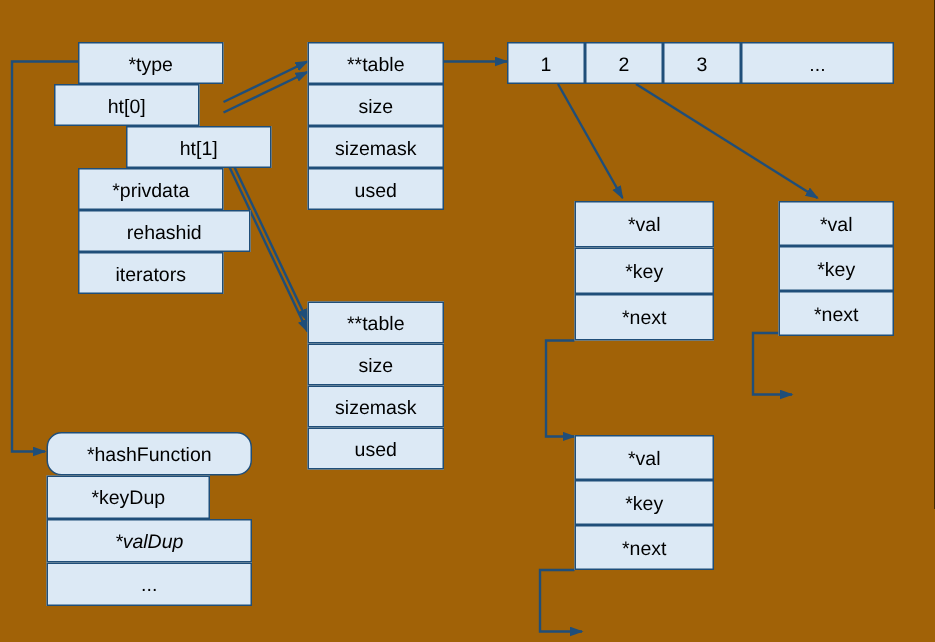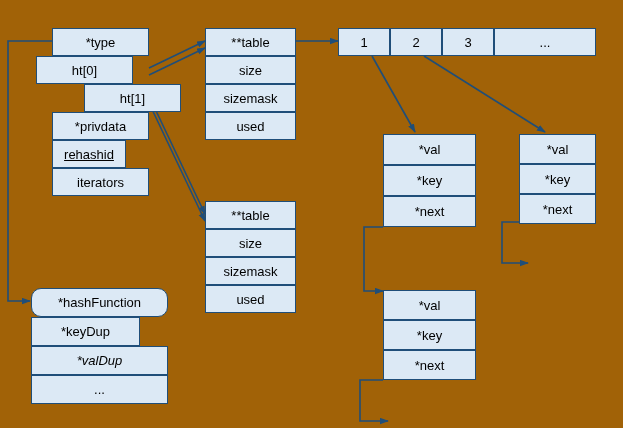--- a/index.html
+++ b/index.html
@@ -44,21 +44,21 @@
       <path d="M519,222 L502,222 L502,263 L528,263"></path>
 
       <path d="M383,380 L360,380 L360,421 L388,421"></path>
     </g>
   </svg>
 
   <div class="box" style="left:52px;top:28px;width:97px;height:28px;">*type</div>
   <div class="box" style="left:36px;top:56px;width:97px;height:28px;">ht[0]</div>
   <div class="box" style="left:52px;top:84px;width:97px;height:28px;margin-left:32px;">ht[1]</div>
   <div class="box" style="left:52px;top:112px;width:97px;height:28px;">*privdata</div>
-  <div class="box" style="left:52px;top:140px;width:74px;height:28px;text-decoration:underline;">rehashid</div>
+  <div class="box" style="left:52px;top:140px;width:115px;height:28px;">rehashid</div>
   <div class="box" style="left:52px;top:168px;width:97px;height:28px;">iterators</div>
 
   <div class="box" style="left:31px;top:288px;width:137px;height:29px;border-radius:10px;">*hashFunction</div>
   <div class="box" style="left:31px;top:317px;width:109px;height:29px;">*keyDup</div>
   <div class="box" style="left:31px;top:346px;width:137px;height:29px;font-style:italic;">*valDup</div>
   <div class="box" style="left:31px;top:375px;width:137px;height:29px;">...</div>
 
   <div class="box" style="left:205px;top:28px;width:91px;height:28px;">**table</div>
   <div class="box" style="left:205px;top:56px;width:91px;height:28px;">size</div>
   <div class="box" style="left:205px;top:84px;width:91px;height:28px;">sizemask</div>

